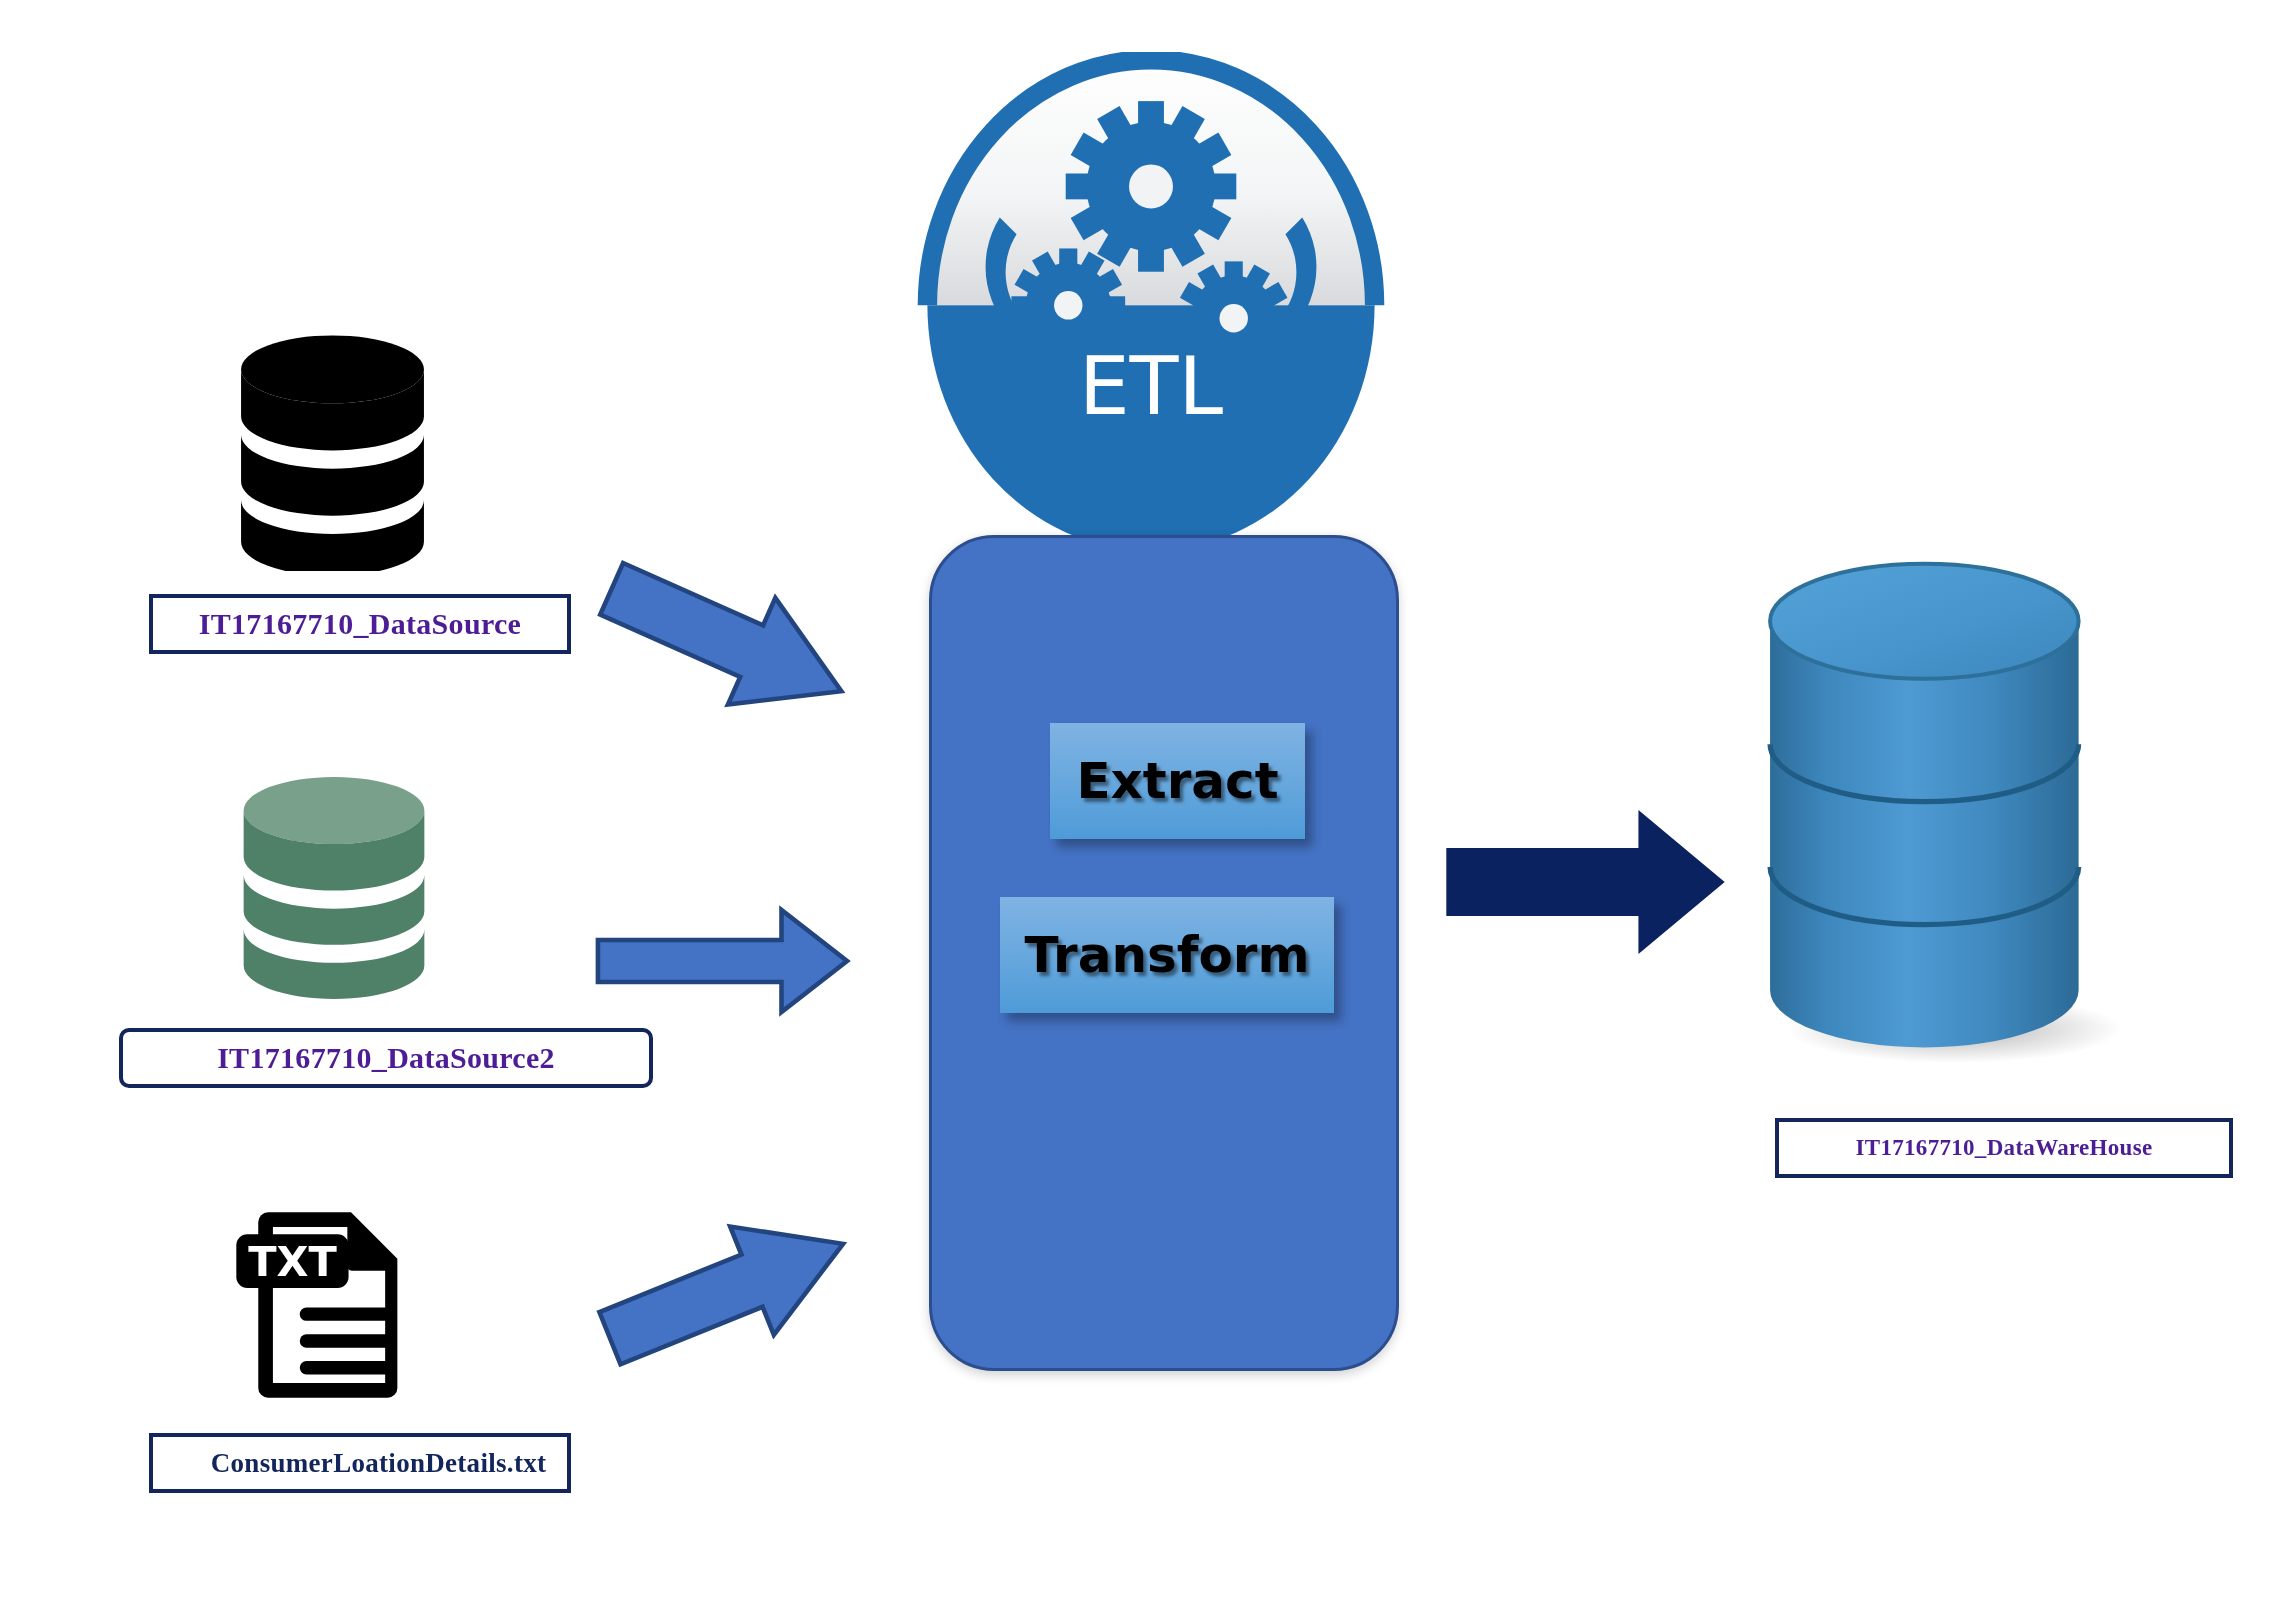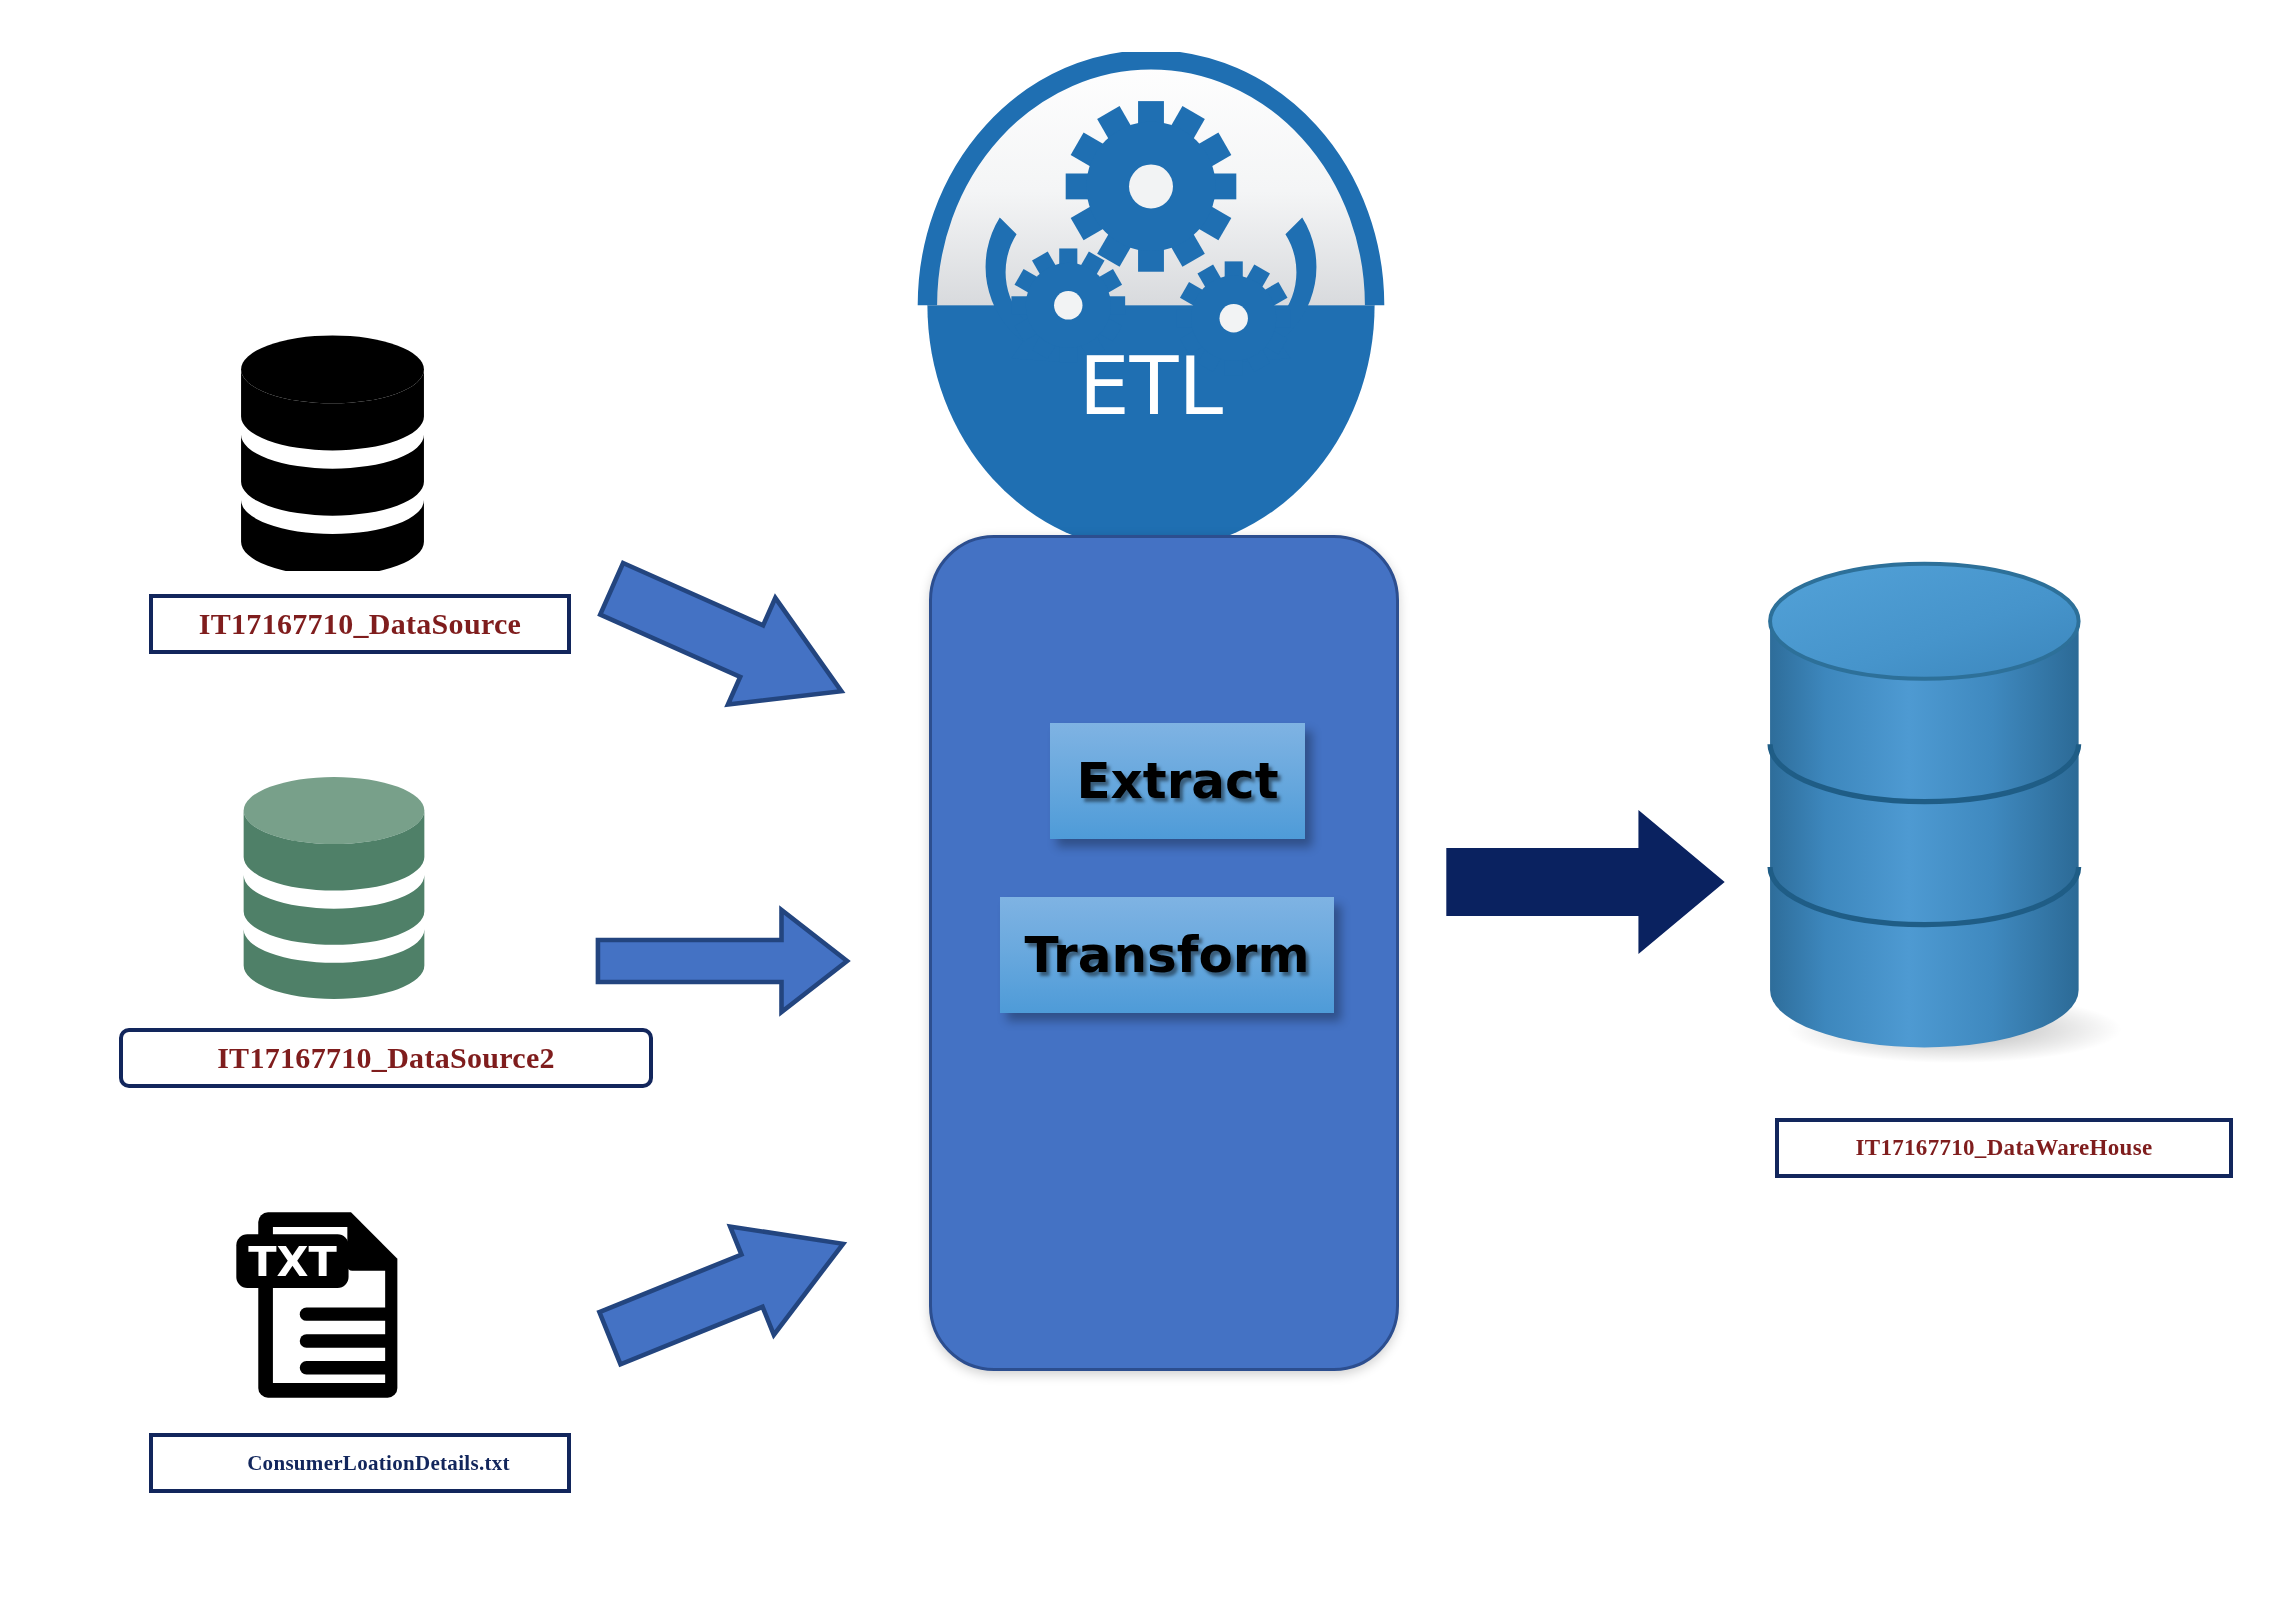--- a/index.html
+++ b/index.html
@@ -13,21 +13,21 @@
   .plate{
     position:absolute;
     border:4.6px solid #12265c;
     background:#ffffff;
     display:flex;align-items:center;justify-content:center;
     box-sizing:border-box;
   }
   .plate span{
     font-family:"Liberation Serif", serif;
     font-weight:bold;
-    color:#7f1d1d;
+    color:#4c1d95;
     white-space:nowrap;
     letter-spacing:0.3px;
   }
   .plate.txtplate span{color:#12265c;}
 
   
   .dbflat{position:absolute;}
   .dbflat svg{display:block;width:100%;height:100%;}
 
   
@@ -129,21 +129,21 @@
       <rect x="58" y="82" width="76" height="11" rx="5.5" fill="#000000"></rect>
       <rect x="58" y="104" width="76" height="11" rx="5.5" fill="#000000"></rect>
       <rect x="58" y="126" width="76" height="11" rx="5.5" fill="#000000"></rect>
 
       <rect x="6" y="22" width="92" height="44" rx="9" fill="#000000"></rect>
       <text x="52" y="56" font-family="DejaVu Sans, sans-serif" font-size="34" font-weight="bold" fill="#ffffff" text-anchor="middle">TXT</text>
     </svg>
   </div>
 
   <div class="plate txtplate" style="left:149px;top:1433px;width:422px;height:60px;">
-    <span style="font-size:21px;margin-left:37px;">ConsumerLoationDetails.txt</span>
+    <span style="font-size:27px;margin-left:37px;">ConsumerLoationDetails.txt</span>
   </div>
 
   <div class="arrow" style="left:589px;top:1209px;width:275px;height:164px;">
     <svg viewBox="0 0 420 250" preserveAspectRatio="none">
       <g transform="rotate(-22 210 125)">
         <path d="M18 82 L252 82 L252 36 L402 125 L252 214 L252 168 L18 168 Z" fill="#4472c4" stroke="#23457f" stroke-width="7" stroke-linejoin="miter"></path>
       </g>
     </svg>
   </div>
 

